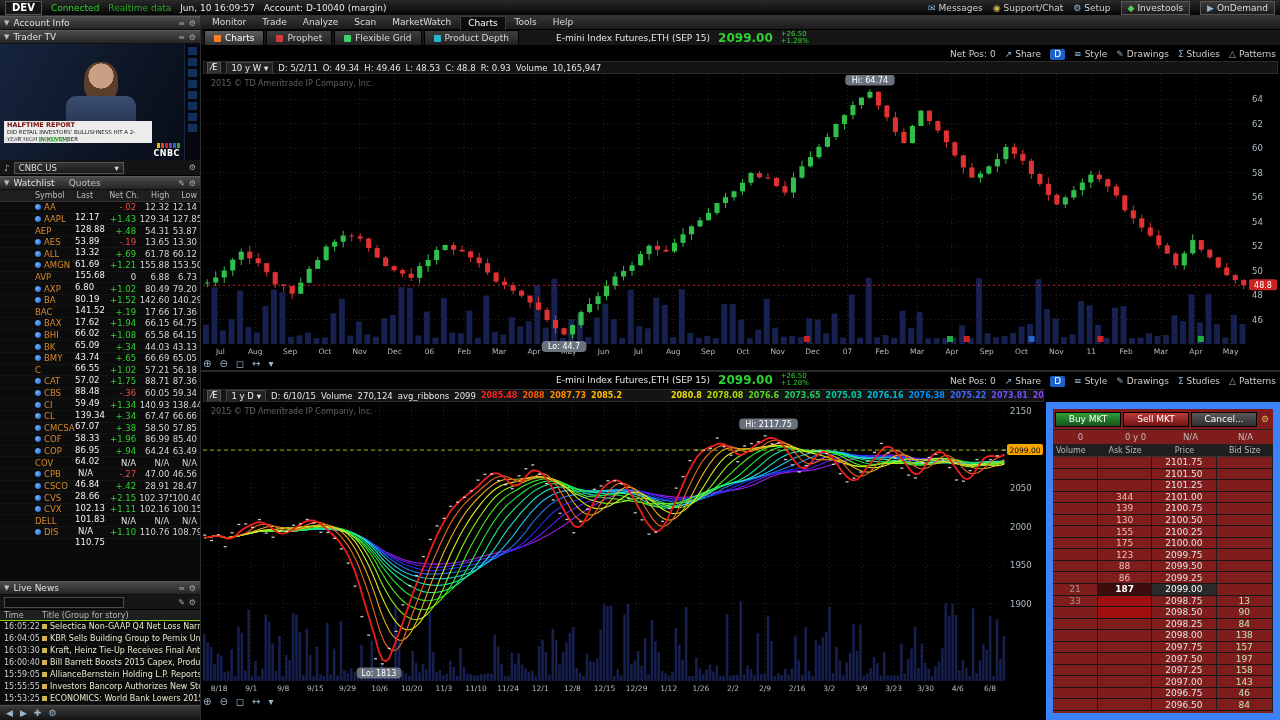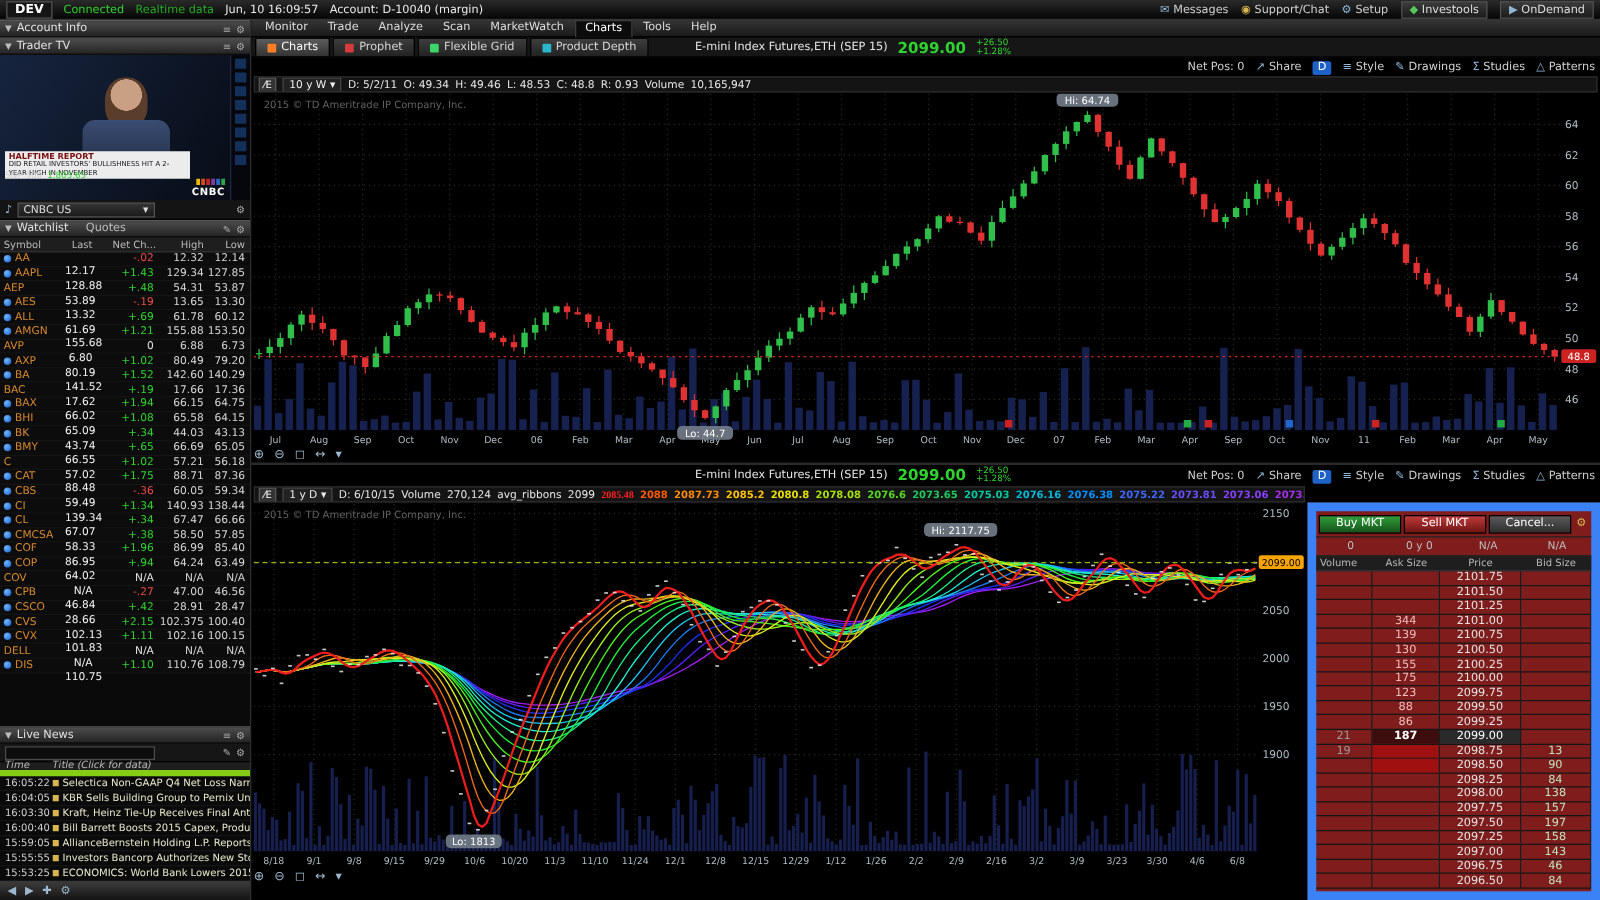--- a/index.html
+++ b/index.html
@@ -36,35 +36,35 @@
 .tv-brand{position:absolute;right:20px;bottom:2px;color:#fff;font-weight:bold;font-size:8px;letter-spacing:0.5px;}
 .tv-pea{position:absolute;right:20px;bottom:12px;display:flex;gap:1px;}
 .tv-pea i{width:3px;height:5px;display:block;}
 .tv-ticker{position:absolute;left:4px;bottom:16px;font-size:7px;color:#cfcfcf;display:flex;gap:4px;align-items:flex-end;}
 .tv-ticker .grn{font-size:7px;}
 .chan{height:16px;flex:0 0 16px;display:flex;align-items:center;gap:4px;padding:0 4px;background:#141414;border-bottom:1px solid #000;}
 .chan-sel{width:110px;height:12px;border:1px solid #555;background:linear-gradient(#333,#1b1b1b);color:#ddd;display:flex;align-items:center;justify-content:space-between;padding:0 4px;font-size:8.5px;}
 
 .wl-cols{height:12px;flex:0 0 12px;display:flex;background:#1e1e1e;border-bottom:1px solid #333;color:#b8b8b8;font-size:8px;align-items:center;}
 .wl-c{overflow:hidden;white-space:nowrap;}
-.wl-c0{width:52px;padding-left:3px;text-align:left;}
+.wl-c0{width:52px;padding-left:3px;text-align:left;margin-left:32px;}
 .wl-c1{width:38px;text-align:right;padding-right:16px;}
 .wl-c2{width:36px;text-align:right;padding-right:3px;}
 .wl-c3{width:40px;text-align:right;padding-right:3px;}
 .wl-c4{width:33px;text-align:right;padding-right:3px;}
 .wl-body{flex:1 1 auto;overflow:hidden;}
 .wl-row{display:flex;height:11.62px;align-items:center;font-size:8.5px;border-bottom:1px solid #141414;background:#0c0c0c;}
 .wl-row .sym{color:#d8892f;display:flex;align-items:center;gap:3px;}
 .dot{width:6px;height:6px;border-radius:50%;background:radial-gradient(circle at 35% 35%,#6fb7ff,#1459c8);display:inline-block;flex:0 0 6px;}
 .up{color:#2fd32f;} .dn{color:#ef4b4b;} .fl{color:#e0e0e0;}
 .wl-row .wl-c1{color:#f2f2f2;margin-top:20px;} .wl-row .wl-c3,.wl-row .wl-c4{color:#d5d5d5;}
 
 .news-tb{height:15px;flex:0 0 15px;display:flex;align-items:center;gap:4px;background:#161616;padding:0 4px;border-bottom:1px solid #000;}
 .news-sel{width:120px;height:11px;border:1px solid #4a4a4a;background:#0d0d0d;}
-.news-cols{height:11px;flex:0 0 11px;display:flex;background:#1e1e1e;color:#b8b8b8;font-size:8px;align-items:flex-end;border-bottom:5px solid #84cc16;font-style:italic;}
+.news-cols{height:11px;flex:0 0 11px;display:flex;background:#1e1e1e;color:#b8b8b8;font-size:8px;align-items:center;border-bottom:1px solid #84cc16;}
 .nc-time{width:42px;padding-left:4px;}
 .news-body{flex:0 0 auto;overflow:hidden;}
 .news-row{display:flex;height:12px;align-items:center;font-size:8px;border-bottom:1px solid #151515;}
 .news-time{width:42px;padding-left:4px;color:#cfcfcf;flex:0 0 42px;}
 .news-title{flex:1;color:#e8e8cd;white-space:nowrap;overflow:hidden;display:flex;align-items:center;gap:3px;}
 .ndot{width:5px;height:5px;background:#d8b64f;display:inline-block;flex:0 0 5px;}
 .statusbar{height:15px;flex:0 0 15px;margin-top:auto;background:linear-gradient(#3a3a3a,#141414);border-top:1px solid #4a4a4a;display:flex;align-items:center;gap:7px;padding:0 6px;color:#9db8cc;font-size:9px;}
 
 .menubar{position:absolute;left:201px;top:16px;width:1079px;height:14px;background:linear-gradient(#343434,#1b1b1b);border-bottom:1px solid #000;display:flex;align-items:center;padding:0 4px;gap:2px;}
 .menu-item{padding:0 7px;color:#dcdcdc;font-size:9px;line-height:13px;}
@@ -517,21 +517,21 @@
   </div>
   <div class="news-tb">
     <span class="news-sel"></span>
     <span class="hdr-ics">
         <span>✎</span>
         <span>⚙</span>
       </span>
   </div>
   <div class="news-cols">
     <span class="nc-time">Time</span>
-    <span>Title (Click for data)</span>
+    <span>Title (Group for story)</span>
   </div>
   <div class="news-body" id="news-body">
       <div class="news-row">
         <div class="news-time">16:05:22</div>
         <div class="news-title"><span class="ndot"></span>Selectica Non-GAAP Q4 Net Loss Narrow...</div>
       </div>
       <div class="news-row">
         <div class="news-time">16:04:05</div>
         <div class="news-title"><span class="ndot"></span>KBR Sells Building Group to Pernix Unit ...</div>
       </div>
@@ -1159,25 +1159,25 @@
     <span class="tb-chip">⁄E</span>
     <span class="tb-tf">
       <span>1 y D</span>
       <span>▾</span>
     </span>
     <span class="tb-f">D: 6/10/15</span>
     <span class="tb-f">Volume</span>
     <span class="tb-f">270,124</span>
     <span class="tb-f">avg_ribbons</span>
     <span class="tb-f">2099</span>
-    <span class="rv" style="color: rgb(255, 32, 32); font-family: Liberation Serif, serif;">2085.48</span>
+    <span class="rv" style="color: rgb(255, 32, 32);">2085.48</span>
     <span class="rv" style="color: rgb(255, 90, 0);">2088</span>
     <span class="rv" style="color: rgb(255, 140, 0);">2087.73</span>
     <span class="rv" style="color: rgb(255, 192, 0);">2085.2</span>
-    <span class="rv" style="color: rgb(232, 224, 0);">2080.8</span>
+    <span class="rv" style="color: rgb(232, 224, 0); margin-left: 44px;">2080.8</span>
     <span class="rv" style="color: rgb(168, 224, 0);">2078.08</span>
     <span class="rv" style="color: rgb(88, 216, 32);">2076.6</span>
     <span class="rv" style="color: rgb(32, 200, 96);">2073.65</span>
     <span class="rv" style="color: rgb(0, 200, 160);">2075.03</span>
     <span class="rv" style="color: rgb(0, 184, 216);">2076.16</span>
     <span class="rv" style="color: rgb(0, 144, 255);">2076.38</span>
     <span class="rv" style="color: rgb(64, 104, 255);">2075.22</span>
     <span class="rv" style="color: rgb(104, 80, 255);">2073.81</span>
     <span class="rv" style="color: rgb(136, 64, 255);">2073.06</span>
     <span class="rv" style="color: rgb(168, 48, 240);">2073.77</span>
@@ -1721,21 +1721,21 @@
         <div class="dm2">2099.25</div>
         <div class="dm3"></div>
       </div>
       <div class="dom-row cur">
         <div class="dm0">21</div>
         <div class="dm1 hl">187</div>
         <div class="dm2">2099.00</div>
         <div class="dm3"></div>
       </div>
       <div class="dom-row">
-        <div class="dm0">19</div>
+        <div class="dm0">33</div>
         <div class="dm1 rfill"></div>
         <div class="dm2">2098.75</div>
         <div class="dm3">13</div>
       </div>
       <div class="dom-row">
         <div class="dm0"></div>
         <div class="dm1 rfill"></div>
         <div class="dm2">2098.50</div>
         <div class="dm3">90</div>
       </div>

